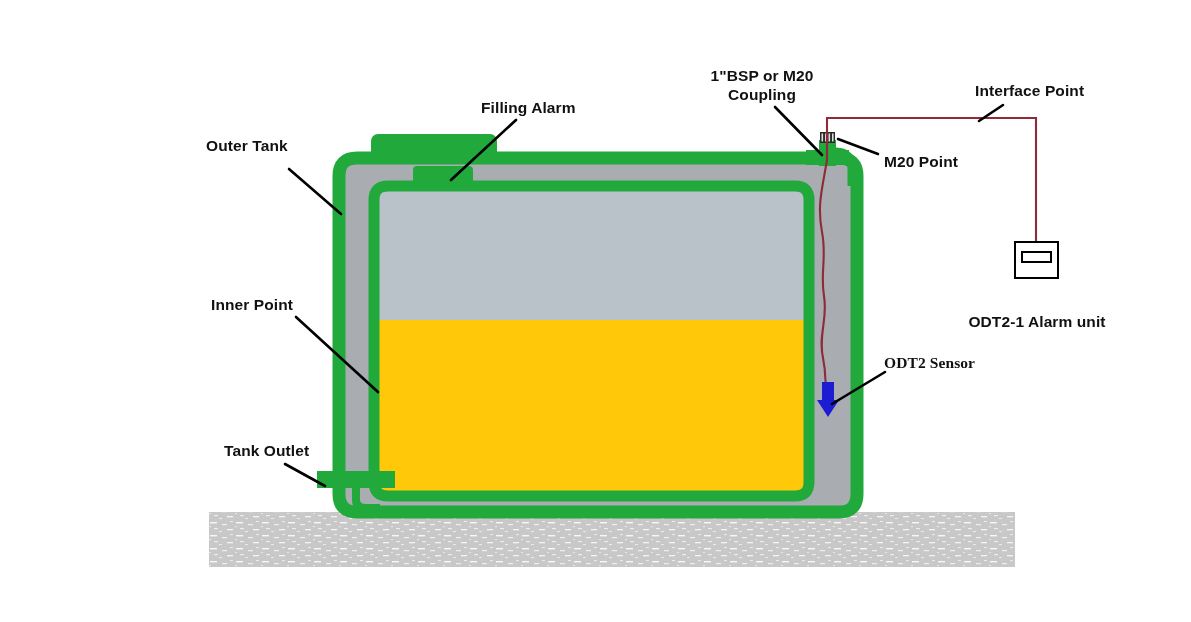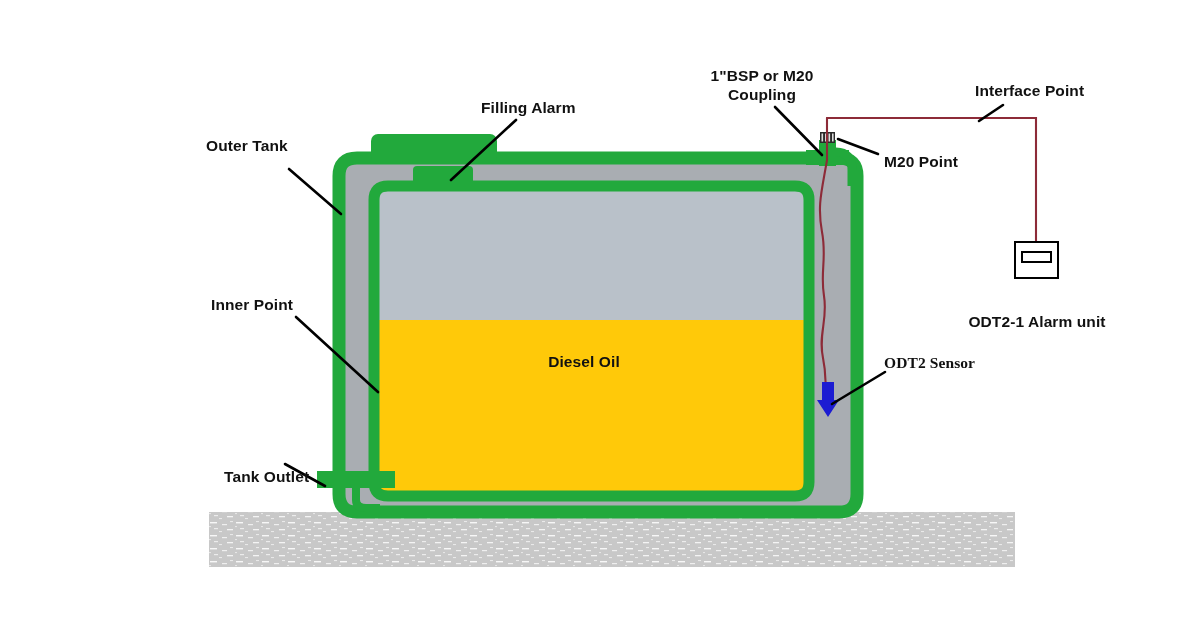--- a/index.html
+++ b/index.html
@@ -115,30 +115,29 @@
       <line x1="878" y1="154" x2="838" y2="139"></line>
       <line x1="1003" y1="105" x2="979" y2="121"></line>
       <line x1="885" y1="372" x2="832" y2="404"></line>
     </g>
   </svg>
 
   <div class="lbl" style="left:206px; top:136px;">Outer Tank</div>
 
   <div class="lbl" style="left:211px; top:295px;">Inner Point</div>
 
-  <div class="lbl" style="left:224px; top:441px;margin-top:26px;">Tank Outlet</div>
+  <div class="lbl" style="left:224px; top:441px;">Tank Outlet</div>
 
   <div class="lbl" style="left:481px; top:98px;">Filling Alarm</div>
 
   <div class="lbl ctr" style="left:702px; top:66px; width:120px;">1"BSP or M20
 Coupling</div>
 
   <div class="lbl" style="left:884px; top:152px;">M20 Point</div>
 
   <div class="lbl" style="left:975px; top:81px;">Interface Point</div>
 
   <div class="lbl" style="left:884px; top:353px;font-family:Liberation Serif, serif;">ODT2 Sensor</div>
 
   <div class="lbl ctr" style="left:946px; top:288px; width:182px;margin-top:24px;">ODT2-1 Alarm unit</div>
 
-  <div class="lbl ctr" style="left:492px; top:352px; width:184px;">Diesel Oil</div>
 
 </div>
 
 </body></html>

